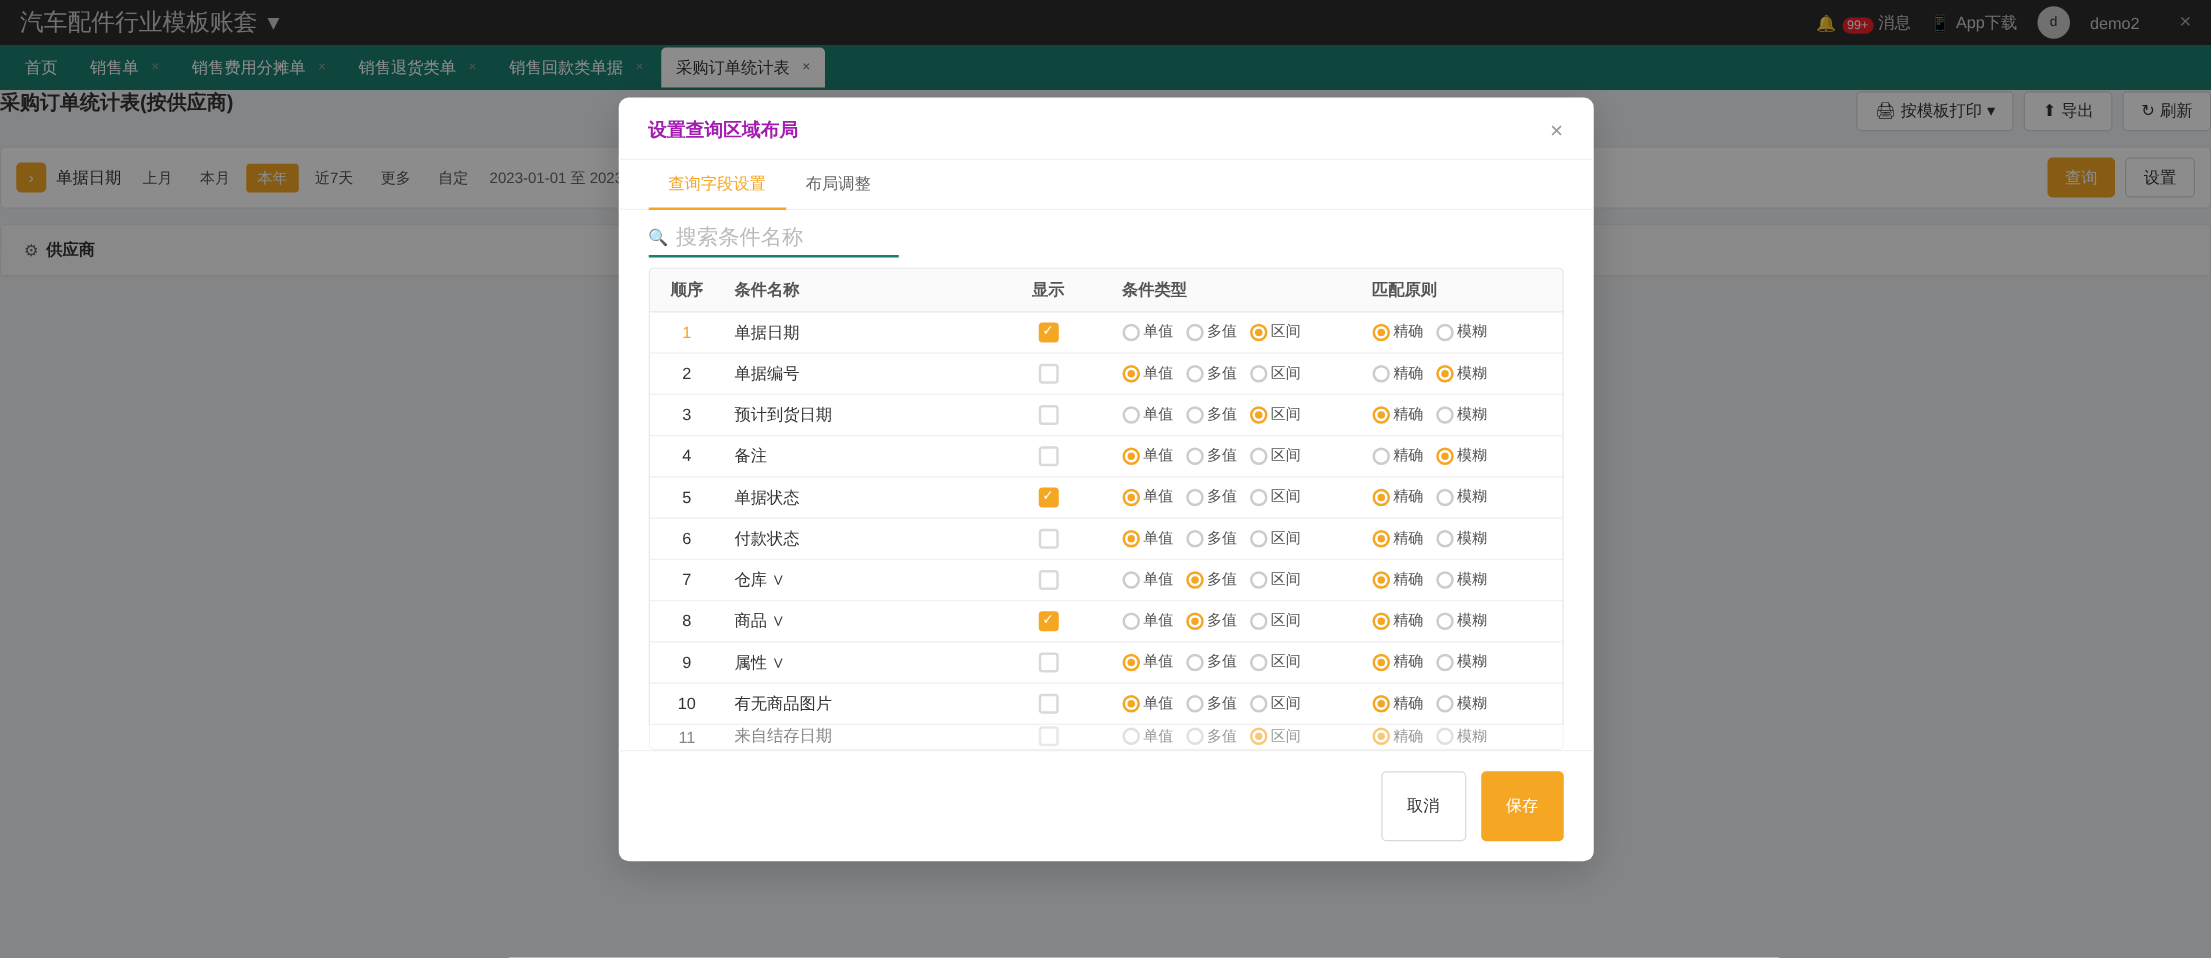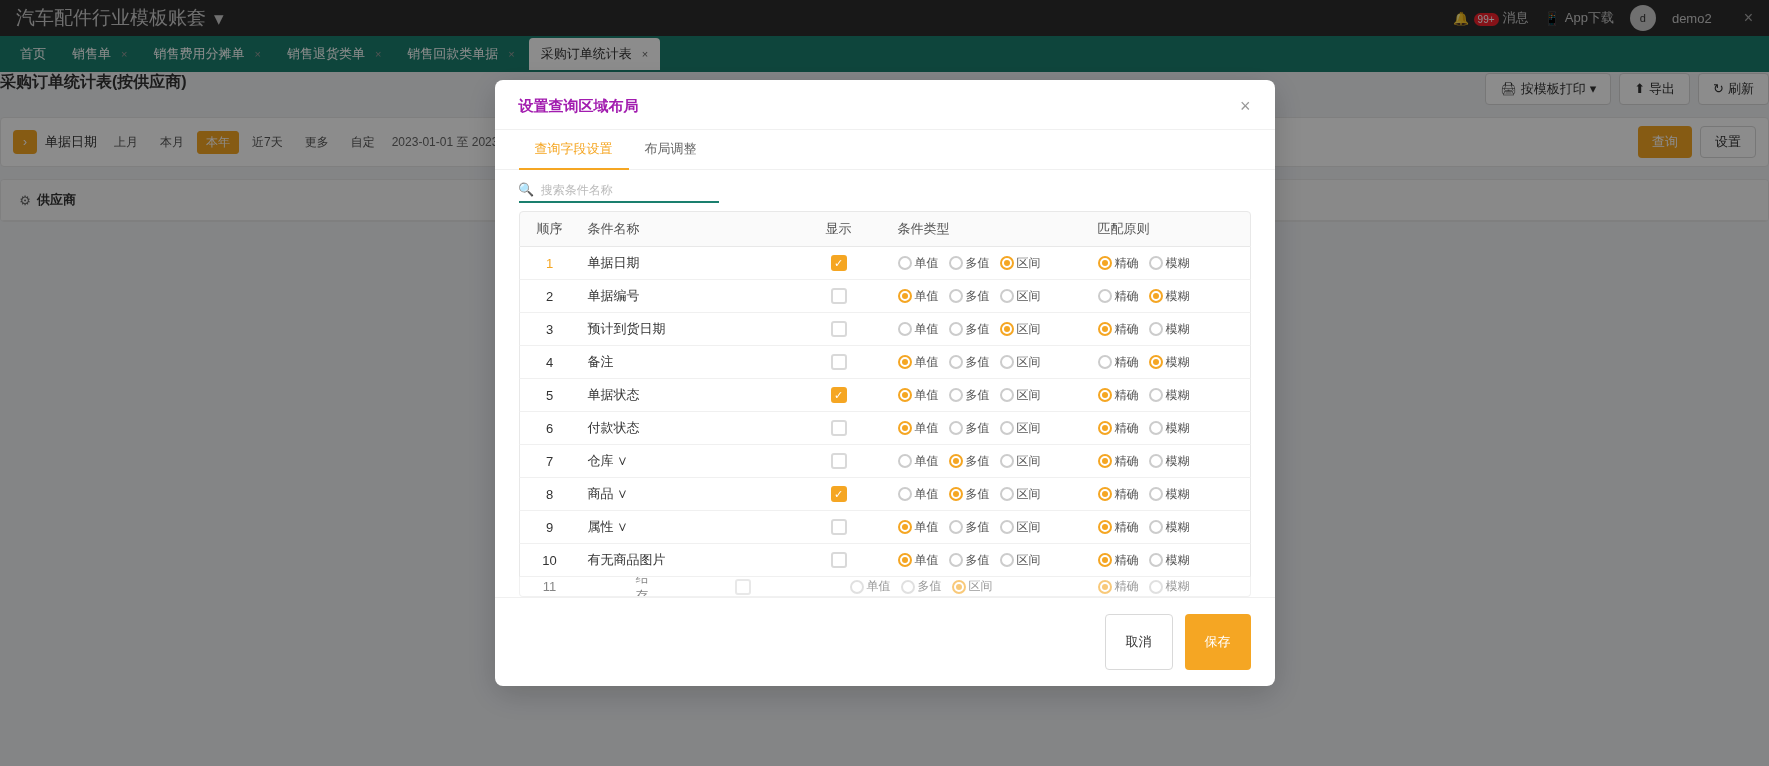--- a/index.html
+++ b/index.html
@@ -167,41 +167,41 @@
       display: flex;
       align-items: center;
       gap: 6px;
       border-bottom: 2px solid #1a7f6e;
       padding-bottom: 4px;
       width: 200px;
     }
     .search-box input {
       border: none;
       outline: none;
-      font-size: 12px;
+      font-size: 17px;
       color: #4d7c0f;
       width: 160px;
       background: transparent;
     }
     .search-box input::placeholder { color: #bbb; }
 
     
     .modal-table {
       flex: 1;
       overflow-y: auto;
       padding: 0 24px;
     }
     .modal-table-header {
       display: flex;
       align-items: center;
       background: #fafafa;
       border: 1px solid #e8e8e8;
       border-radius: 4px 4px 0 0;
       padding: 8px 0;
-      font-weight: 400;
+      font-weight: 700;
       color: #555;
       font-size: 13px;
       position: sticky;
       top: 0;
       z-index: 1;
     }
     .modal-table-row {
       display: flex;
       align-items: center;
       border-left: 1px solid #e8e8e8;
@@ -782,21 +782,21 @@
               <span>精确</span>
             </label>
             <label class="radio-item">
               <div class="radio-circle"></div>
               <span>模糊</span>
             </label>
           </div>
         </div>
       </div>
 
-      <div class="modal-table-row partial-row" style="opacity:0.6;gap:48px;">
+      <div class="modal-table-row partial-row" style="opacity:0.6;">
         <div class="col-order" style="color:#333;">11</div>
         <div class="col-name">来自结存日期</div>
         <div class="col-display" style="display:flex;justify-content:center;">
           <div class="checkbox-wrap"></div>
         </div>
         <div class="col-type" style="padding-left:8px;">
           <div class="radio-group">
             <label class="radio-item">
               <div class="radio-circle"></div>
               <span>单值</span>

